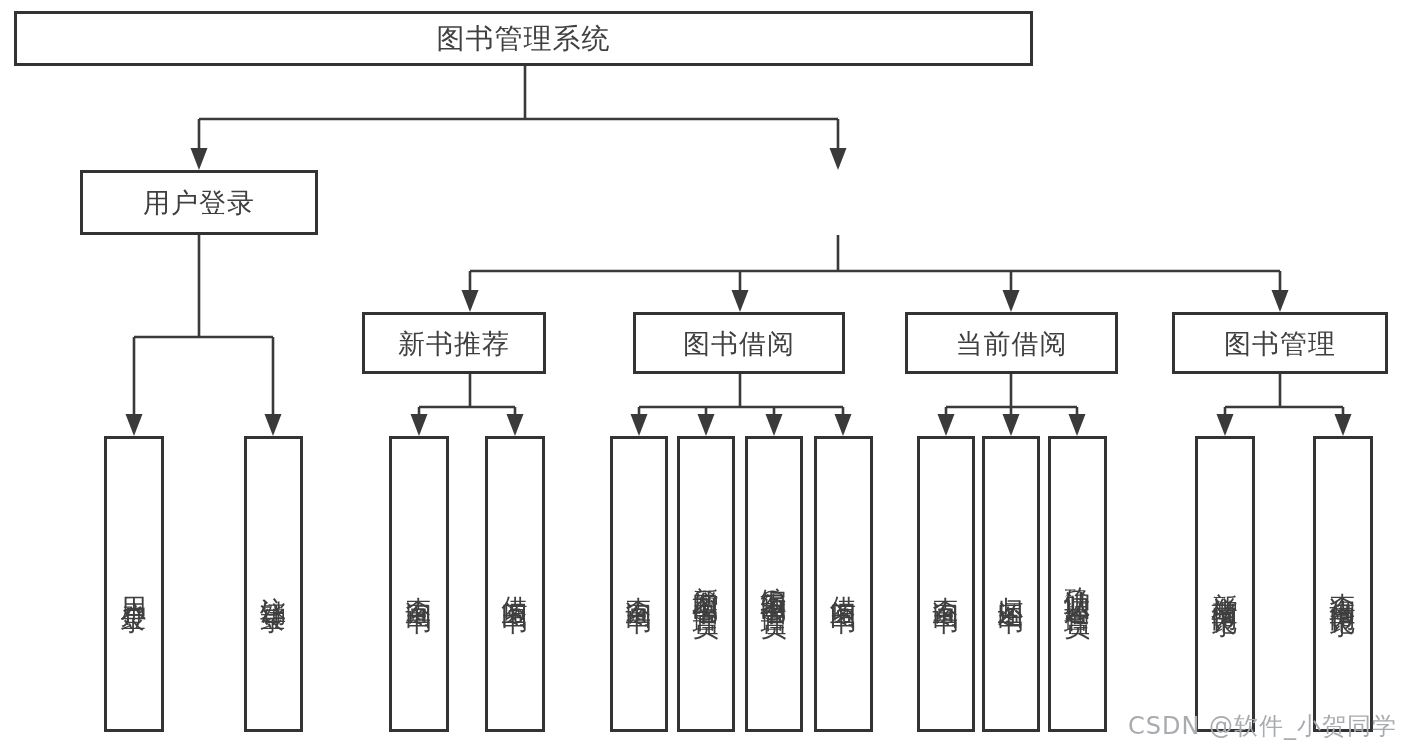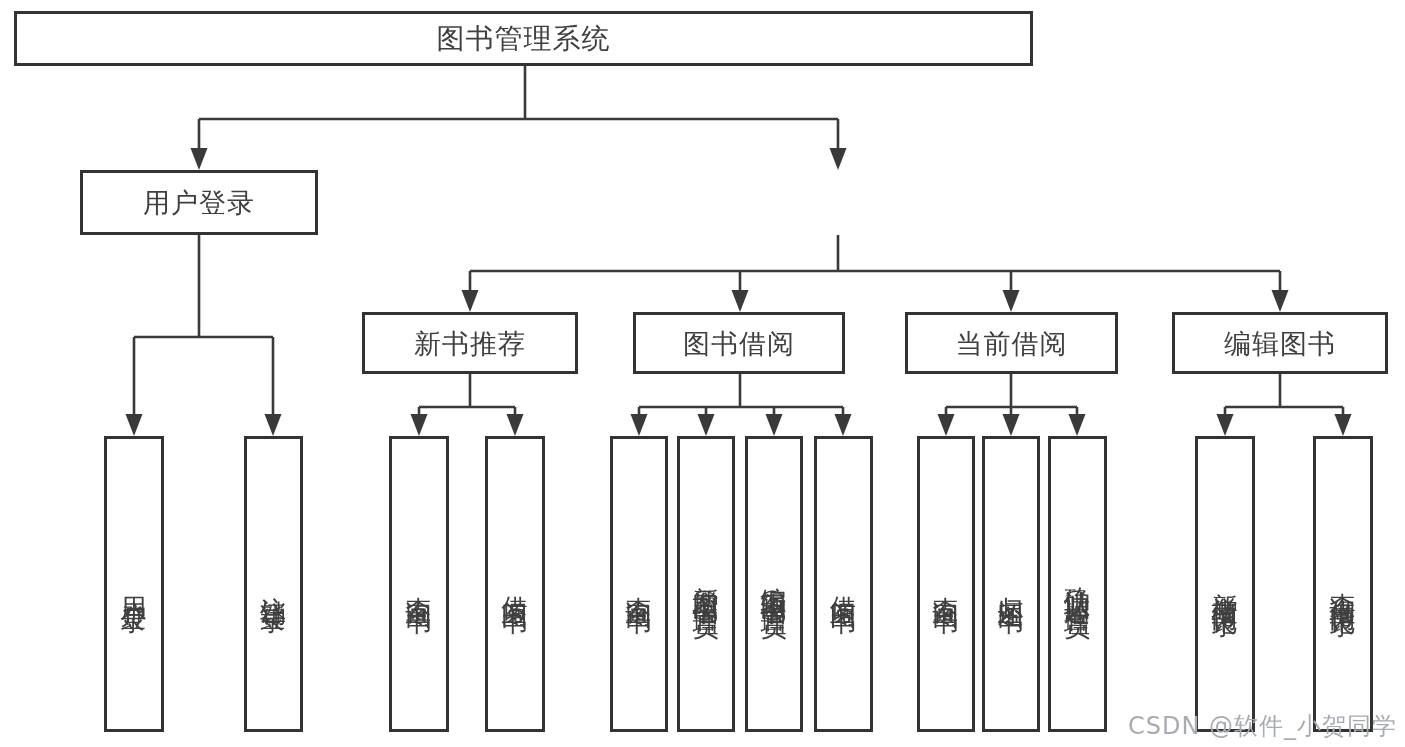--- a/index.html
+++ b/index.html
@@ -69,31 +69,31 @@
   </svg>
 
   <div class="box hbox root" style="left:14px;top:11px;width:1019px;height:55px;">
     <span>图书管理系统</span>
   </div>
 
   <div class="box hbox" style="left:80px;top:170px;width:238px;height:65px;">
     <span>用户登录</span>
   </div>
 
-  <div class="box hbox" style="left:362px;top:312px;width:216px;height:62px;">
+  <div class="box hbox" style="left:362px;top:312px;width:184px;height:62px;">
     <span>新书推荐</span>
   </div>
   <div class="box hbox" style="left:633px;top:312px;width:212px;height:62px;">
     <span>图书借阅</span>
   </div>
   <div class="box hbox" style="left:905px;top:312px;width:213px;height:62px;">
     <span>当前借阅</span>
   </div>
   <div class="box hbox" style="left:1172px;top:312px;width:216px;height:62px;">
-    <span>编辑图书</span>
+    <span>图书管理</span>
   </div>
 
   <div class="box vbox" style="left:104px;top:436px;width:60px;height:296px;">
     <span>用户登录</span>
   </div>
   <div class="box vbox" style="left:244px;top:436px;width:59px;height:296px;">
     <span>注销登录</span>
   </div>
   <div class="box vbox" style="left:389px;top:436px;width:60px;height:296px;">
     <span>查询图书</span>

